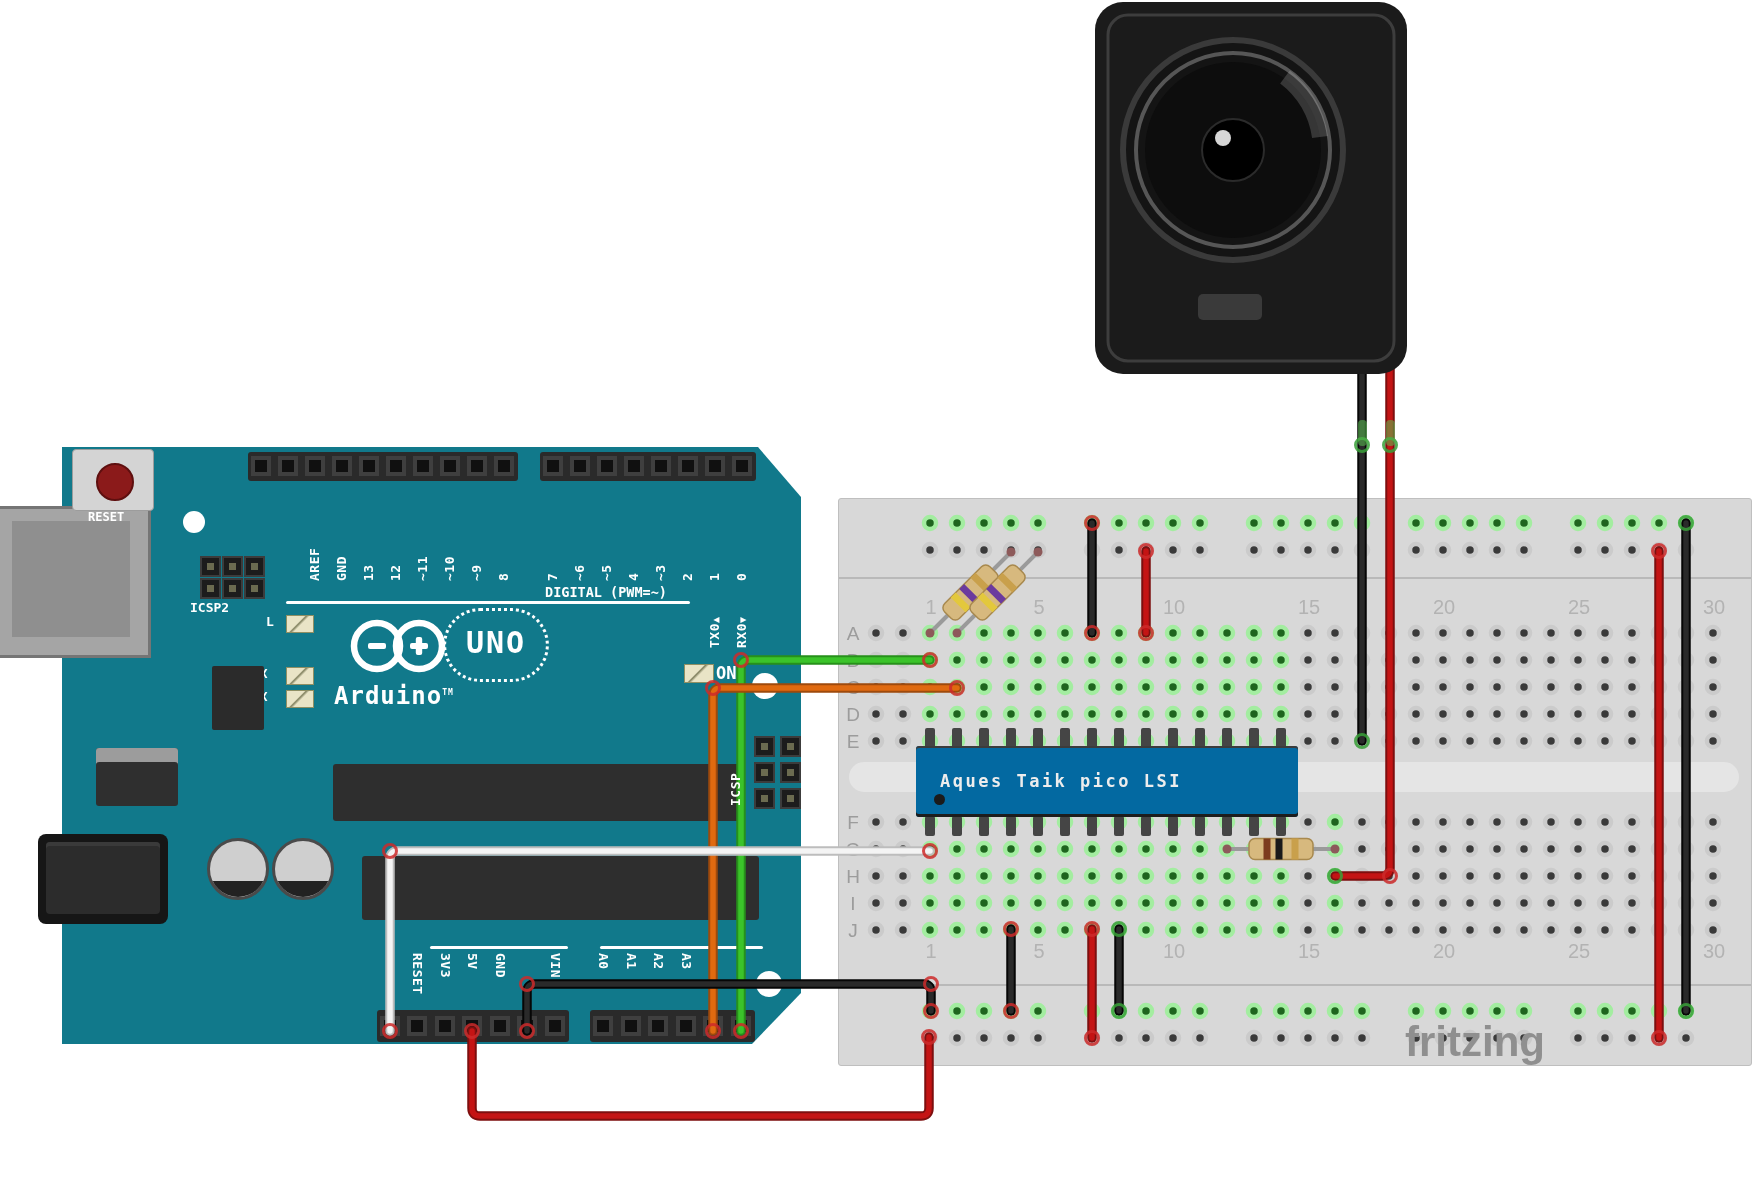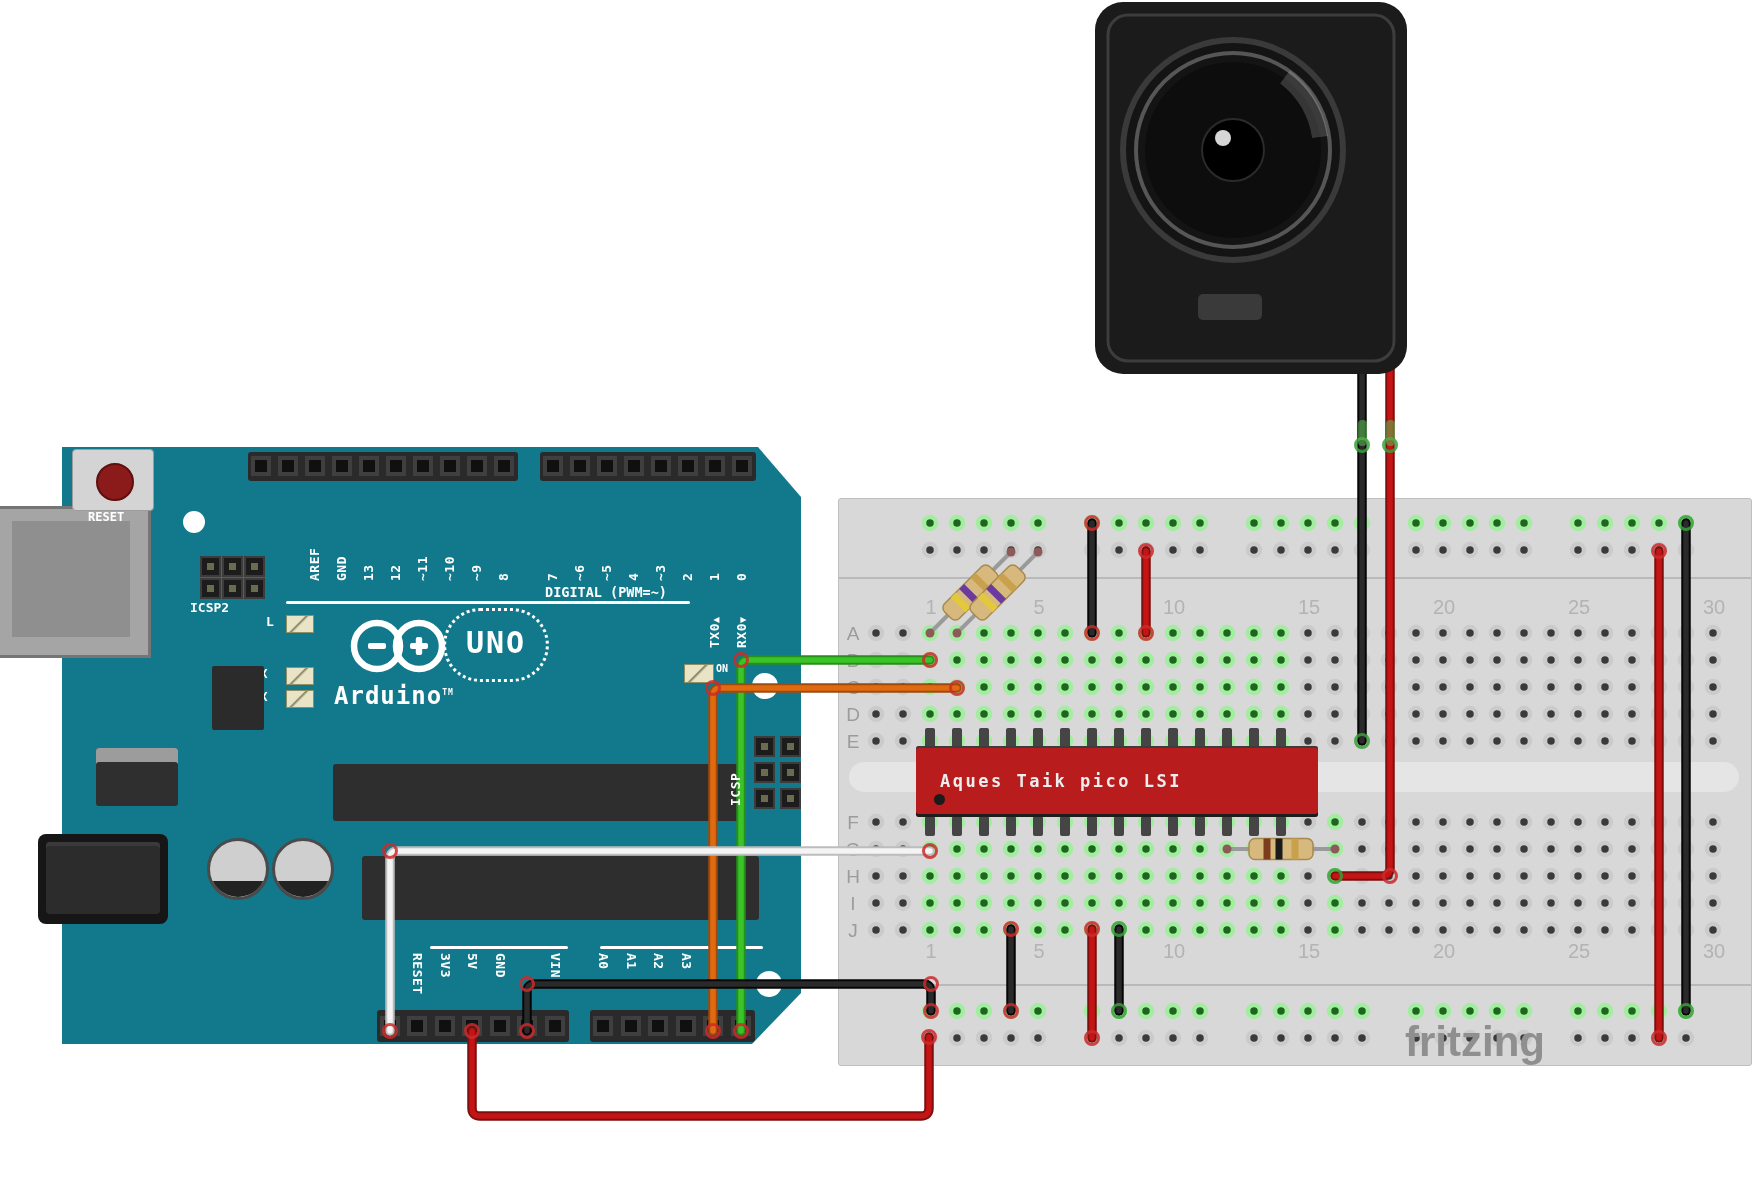--- a/index.html
+++ b/index.html
@@ -25,22 +25,22 @@
   
   #breadboard{left:838px;top:498px;width:912px;height:566px;background:#d8d8d8;
               border:1px solid #bfbfbf;border-radius:3px;}
   .bb-divider{position:absolute;left:0;width:912px;height:2px;background:#b9b9b9;}
   #bb-channel{position:absolute;left:10px;top:263px;width:890px;height:30px;background:#e5e5e5;border-radius:15px;}
   .bb-rowlab{position:absolute;color:#9c9c9c;font-family:"Liberation Sans",sans-serif;
              font-size:19px;transform:translate(-50%,-50%);}
   .bb-collab{position:absolute;color:#b3b3b3;font-family:"Liberation Sans",sans-serif;
              font-size:20px;transform:translate(-50%,-50%);}
   
-  #ic-body{left:916px;top:746px;width:382px;height:71px;background:#b91c1c;border-radius:3px;
-           box-shadow:inset 0 -3px 0 #1d1d1d, inset 0 2px 0 #3c3c3c;padding-left:20px;}
+  #ic-body{left:916px;top:746px;width:382px;height:71px;background:#0369a1;border-radius:3px;
+           box-shadow:inset 0 -3px 0 #1d1d1d, inset 0 2px 0 #3c3c3c;}
   #ic-label{position:absolute;left:24px;top:0;line-height:71px;color:#ededed;font-size:17px;
             font-weight:bold;letter-spacing:2.5px;white-space:nowrap;}
   #ic-dot{position:absolute;left:18px;top:48px;width:11px;height:11px;border-radius:50%;background:#1b1b1b;}
   
   #speaker{left:1095px;top:2px;width:312px;height:372px;background:#1b1b1b;border-radius:28px;}
   
   #uno-badge{left:443px;top:608px;width:100px;height:68px;border:3px dotted #ffffff;border-radius:38px;
              color:#fff;text-align:center;line-height:64px;font-size:30px;font-weight:bold;letter-spacing:2px;}
   #arduino-name{left:334px;top:682px;color:#fff;font-size:24px;font-weight:bold;letter-spacing:1px;}
   #arduino-name sup{font-size:8px;}
@@ -121,21 +121,21 @@
   <div class="w line"></div>
   <span class="wlabel" style="left:545px;top:584px;font-size:13.5px;">DIGITAL (PWM=~)</span>
 
   <span class="wlabel" style="left:266px;top:614px;font-size:13px;">L</span>
   <div class="led" style="left:286px;top:615px;width:26px;height:16px;"></div>
   <span class="wlabel" style="left:252px;top:666px;font-size:13px;">TX</span>
   <div class="led" style="left:286px;top:667px;width:26px;height:16px;"></div>
   <span class="wlabel" style="left:252px;top:689px;font-size:13px;">RX</span>
   <div class="led" style="left:286px;top:690px;width:26px;height:16px;"></div>
   <div class="led" style="left:684px;top:664px;width:28px;height:17px;"></div>
-  <span class="wlabel" style="left:716px;top:663px;font-size:10px;">ON</span>
+  <span class="wlabel" style="left:716px;top:663px;font-size:17px;">ON</span>
 
   <svg style="left:345px;top:612px;" width="120" height="70" viewBox="0 0 120 70">
     <circle cx="32" cy="34" r="23" fill="none" stroke="#ffffff" stroke-width="6.5"></circle>
     <circle cx="74" cy="34" r="23" fill="none" stroke="#ffffff" stroke-width="6.5"></circle>
     <rect x="23" y="31" width="18" height="6" rx="2" fill="#ffffff"></rect>
     <rect x="65" y="31" width="18" height="6" rx="2" fill="#ffffff"></rect>
     <rect x="70.8" y="25" width="6.4" height="18" rx="2" fill="#ffffff"></rect>
   </svg>
   <span class="abs" id="arduino-name" style="color:#fff;"><span>Arduino</span><sup>TM</sup></span>
   <div class="abs" id="uno-badge">UNO</div>

